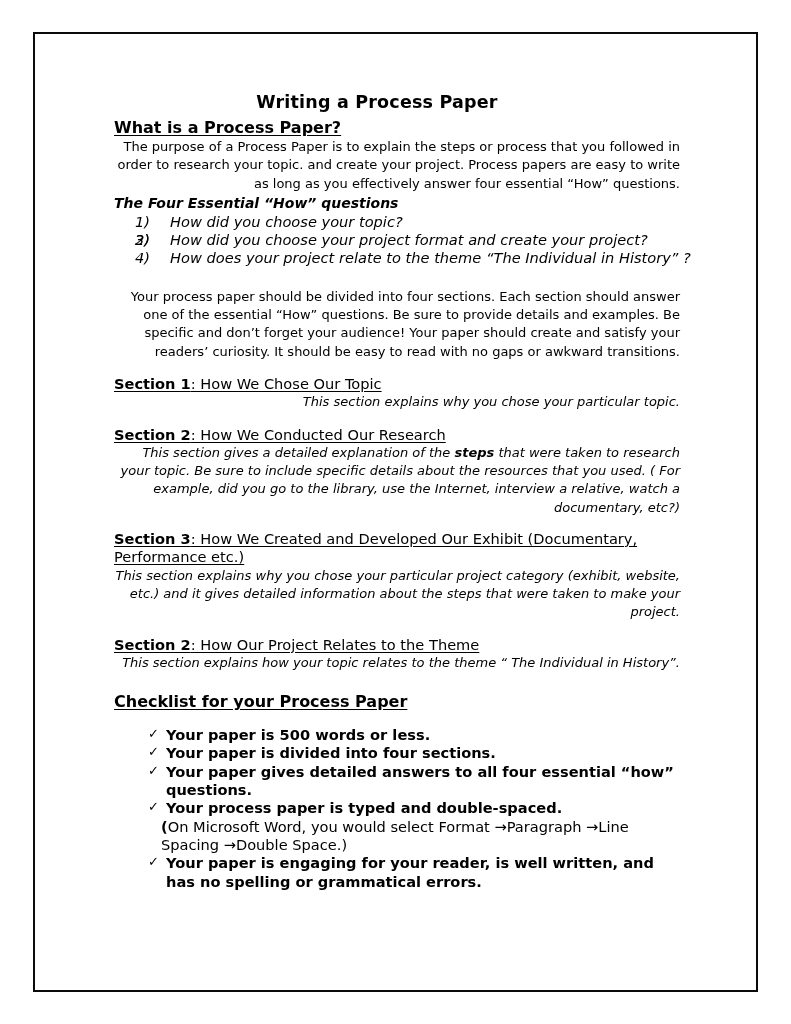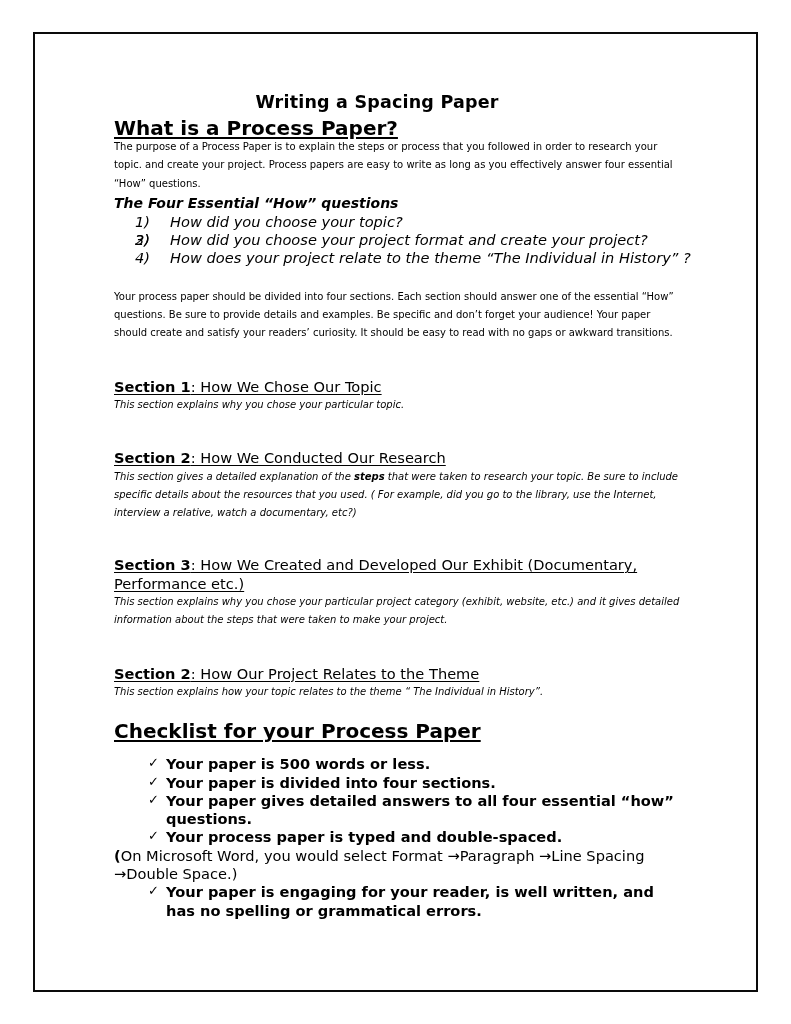--- a/index.html
+++ b/index.html
@@ -36,34 +36,34 @@
   .doc-title {
     text-align: center;
     font-size: 17.5px;
     font-weight: bold;
     letter-spacing: 0.2px;
     margin: 0 0 6px 0;
     padding-right: 40px;
   }
 
   .h2 {
-    font-size: 20px;
+    font-size: 16px;
     font-weight: bold;
     text-decoration: underline;
     text-underline-offset: 2px;
     margin: 0;
     line-height: 20px;
     white-space: nowrap;
   }
 
   p.body {
-    font-size: 10px;
-    line-height: 18.3px;
-    margin: 0;
-    text-align: left;
+    font-size: 13px;
+    line-height: 18.3px;
+    margin: 0;
+    text-align: right;
   }
   .gap-md { height: 14px; }
   .gap-lg { height: 20px; }
 
   ol.how-list {
     list-style: none;
     margin: 0;
     padding: 0;
     font-size: 14.6px;
     line-height: 18.3px;
@@ -74,21 +74,21 @@
     position: relative;
     padding-left: 56px;
     white-space: nowrap;
   }
   ol.how-list li .num {
     position: absolute;
     left: 21px;
     font-style: italic;
   }
 
-  .sec-block { margin-top: 34px; }
+  .sec-block { margin-top: 13px; }
 
   .sec-head {
     font-size: 14.6px;
     line-height: 18.3px;
     text-decoration: underline;
     text-underline-offset: 2px;
     display: inline-block;
   }
   .sec-head .sec-label { font-weight: bold; }
 
@@ -117,30 +117,31 @@
     font-weight: normal;
     font-size: 13px;
   }
   ul.checklist li.note {
     padding-left: 52px;
     font-weight: normal;
   }
   ul.checklist li.note-flush {
     padding-left: 0;
     font-weight: normal;
+    margin-left: 47px;
   }
   ul.checklist li.note-flush .lead-paren { font-weight: bold; }
 </style>
 </head>
 <body>
 
 <div class="page" style="border-color: rgb(10, 10, 10);">
   <div class="content">
 
-    <div class="doc-title">Writing a Spacing Paper</div>
+    <div class="doc-title">Writing a Process Paper</div>
 
     <div class="h2">What is a Process Paper?</div>
     <p class="body">The purpose of a Process Paper is to explain the steps or process that you followed in order to research your topic. and create your project. Process papers are easy to write as long as you effectively answer four essential “How” questions.</p>
 
     <div class="h2" style="font-style:italic; font-size:14px; text-decoration:none;">The Four Essential “How” questions</div>
 
     <ol class="how-list">
       <li>
         <span class="num">1)</span>
         <span>How did you choose your topic?</span>

